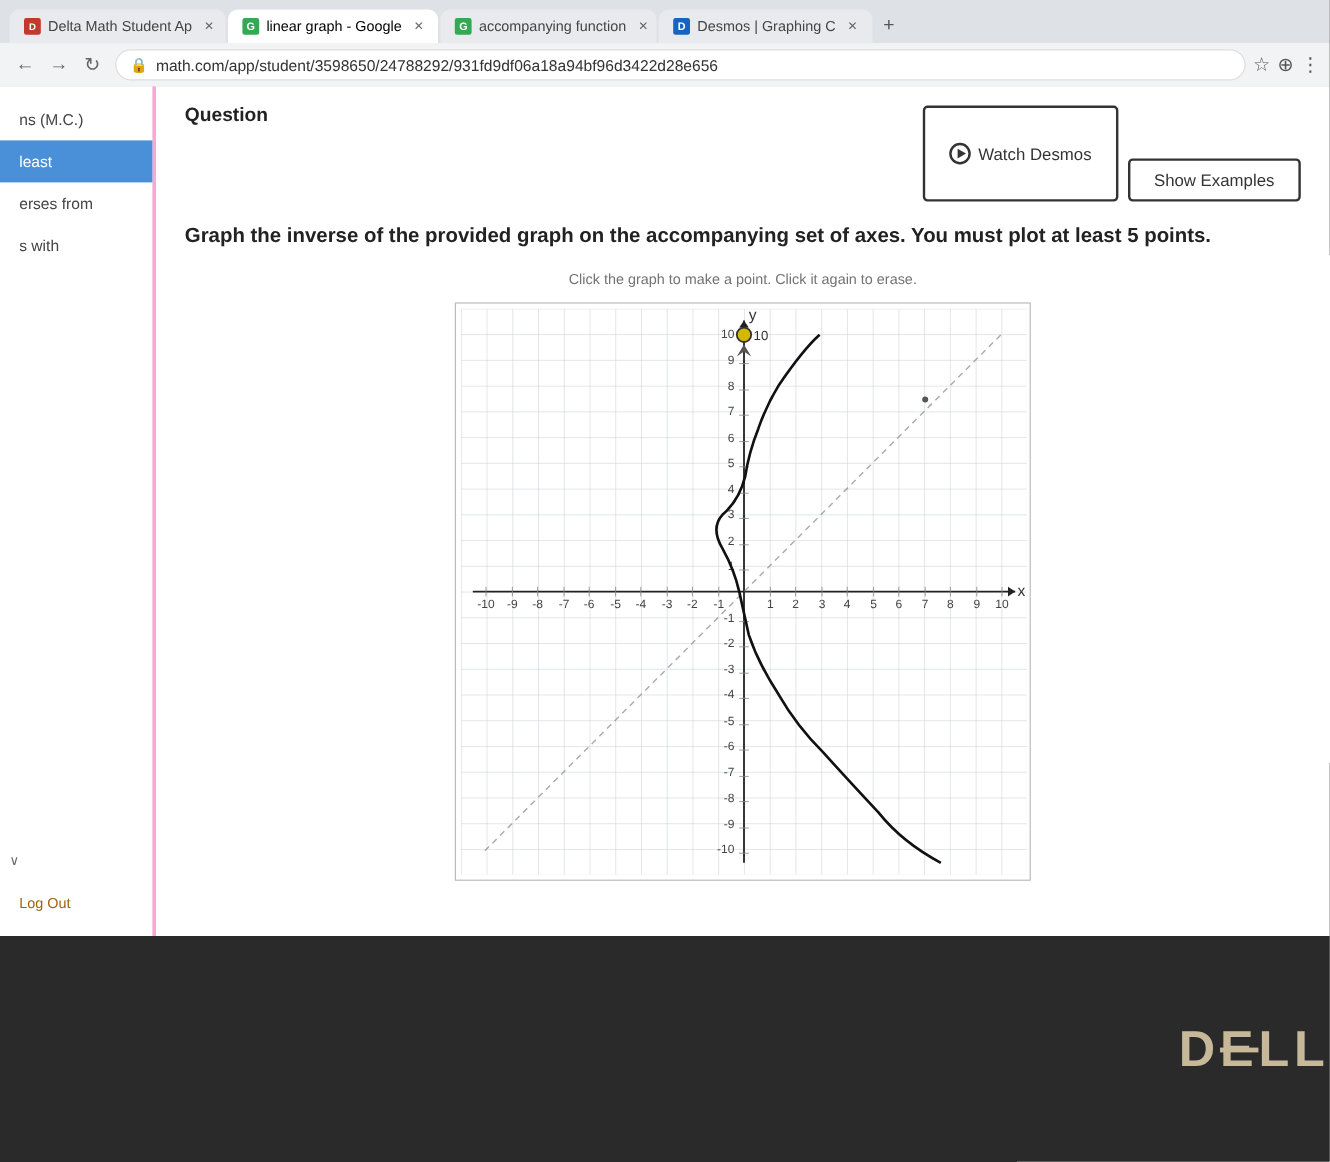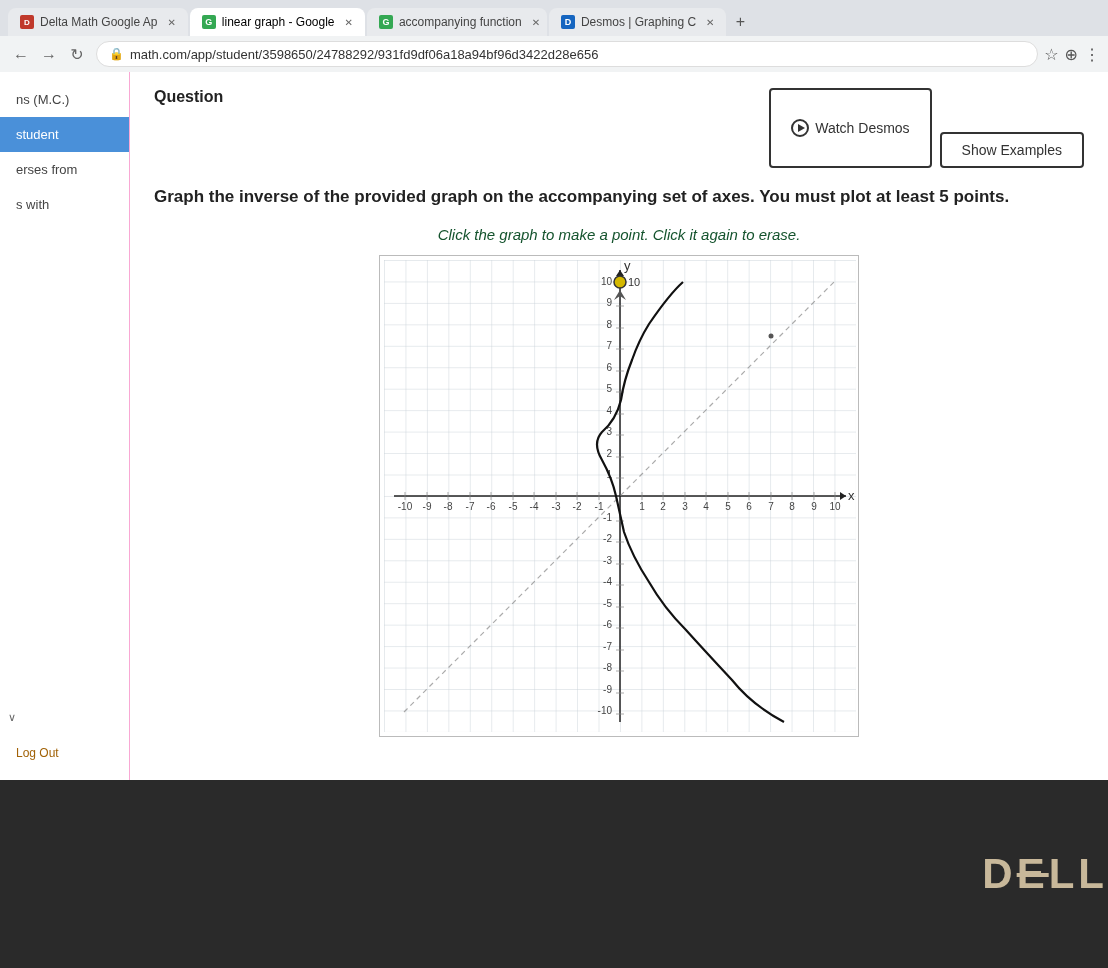--- a/index.html
+++ b/index.html
@@ -129,21 +129,21 @@
     .main-layout {
       display: flex;
       height: calc(780px - 72px);
       background: #fff;
     }
 
     
     .sidebar {
       width: 130px;
       background: #fff;
-      border-right: 1px solid #f9a8d4;
+      border-right: 3px solid #f9a8d4;
       padding: 10px 0;
       display: flex;
       flex-direction: column;
     }
     .sidebar-item {
       padding: 10px 16px;
       font-size: 13px;
       color: #444;
       cursor: pointer;
     }
@@ -229,24 +229,23 @@
       font-size: 17px;
       color: #222;
       line-height: 1.5;
       margin-bottom: 16px;
       font-weight: bold;
     }
 
     
     .graph-instruction {
       text-align: center;
-      font-size: 15px;
-      color: #14532d;
+      font-size: 12px;
+      color: #737373;
       margin-bottom: 12px;
-      font-style: italic;
     }
 
     
     .graph-container {
       width: 480px;
       margin: 0 auto;
       border: 1px solid #bbb;
       background: #fff;
       padding: 4px;
       position: relative;
@@ -273,21 +272,21 @@
       display: block;
     }
   </style>
 </head>
 <body>
 
 <div class="browser-chrome">
   <div class="tab-bar">
     <div class="tab">
       <div class="tab-favicon delta">D</div>
-      <span>Delta Math Google Ap</span>
+      <span>Delta Math Student Ap</span>
       <span class="tab-close">✕</span>
     </div>
     <div class="tab active">
       <div class="tab-favicon green">G</div>
       <span>linear graph - Google</span>
       <span class="tab-close">✕</span>
     </div>
     <div class="tab">
       <div class="tab-favicon green">G</div>
       <span>accompanying function</span>
@@ -318,21 +317,21 @@
   </div>
 </div>
 
 <div class="main-layout">
 
   <div class="sidebar">
     <div class="sidebar-item">
       <span>ns (M.C.)</span>
     </div>
     <div class="sidebar-item active">
-      <span>student</span>
+      <span>least</span>
     </div>
     <div class="sidebar-item">
       <span>erses from</span>
     </div>
     <div class="sidebar-item">
       <span>s with</span>
     </div>
     <div style="flex:1"></div>
     <div style="margin-bottom:8px">
       <span style="display:flex;align-items:center;padding:4px 8px;color:#666;font-size:11px;">∨</span>

